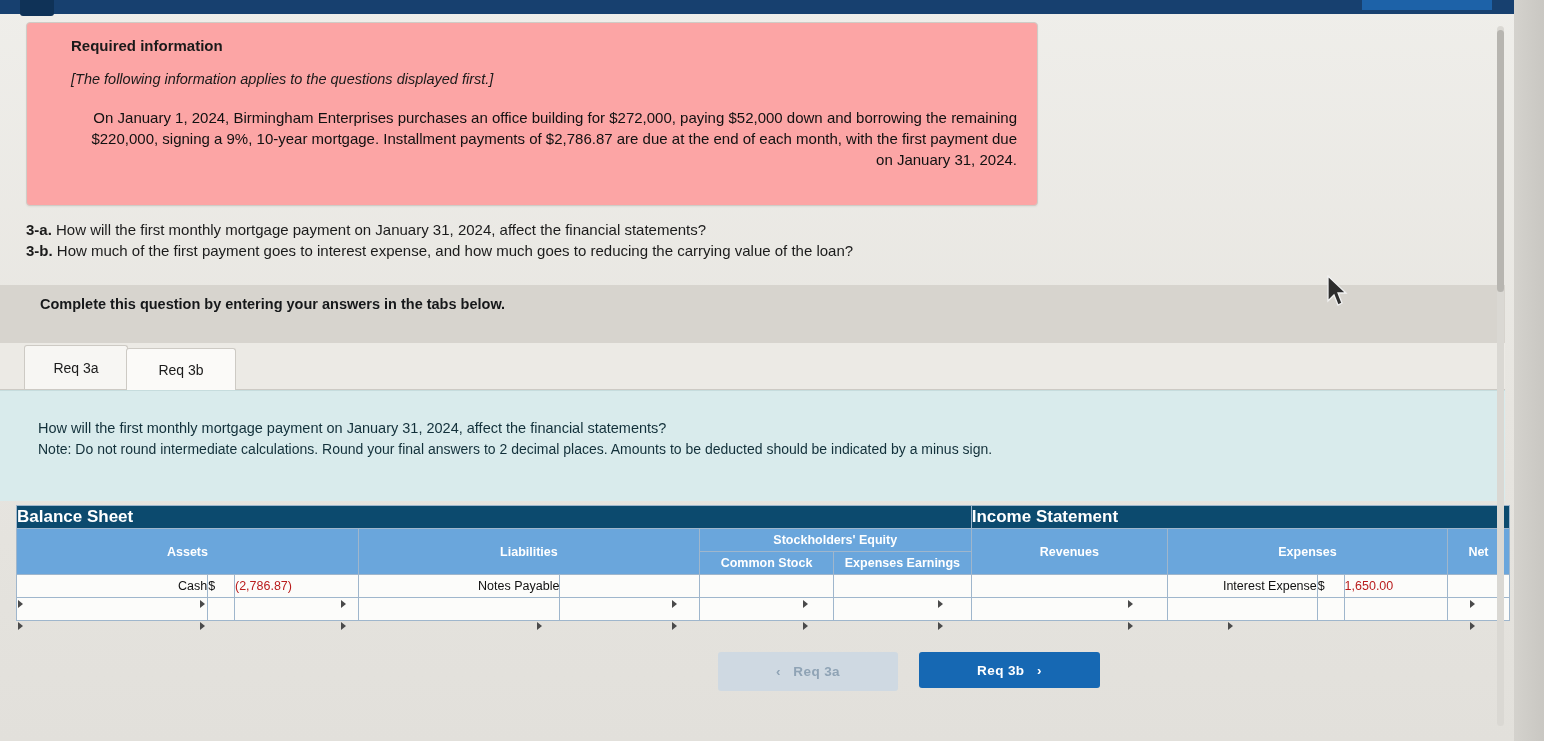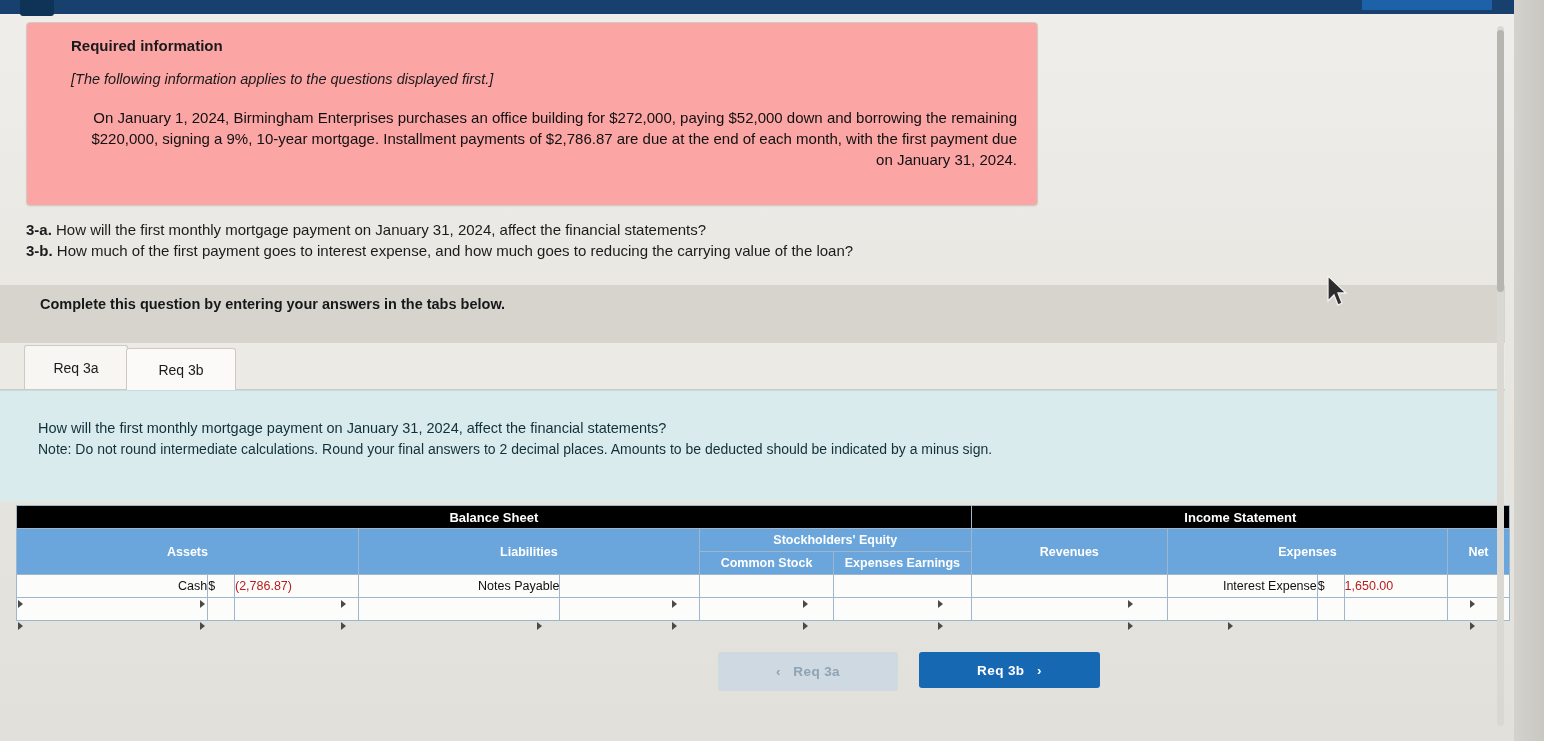--- a/index.html
+++ b/index.html
@@ -170,25 +170,25 @@
     border-collapse: collapse;
     table-layout: fixed;
     font-size: 12.5px;
   }
   .tbl td, .tbl th {
     border: 1px solid #9fb6cc;
     padding: 0;
     height: 22px;
   }
   .hdr-blue {
-    background: #000000;
+    background: #0c4a6e;
     color: #fff;
     font-weight: bold;
-    text-align: center;
-    font-size: 13px;
+    text-align: left;
+    font-size: 17px;
     height: 25px;
   }
   .hdr-blue-lt {
     background: #6aa6dc;
     color: #fff;
     font-weight: bold;
     text-align: center;
     font-size: 12.5px;
     height: 24px;
   }

